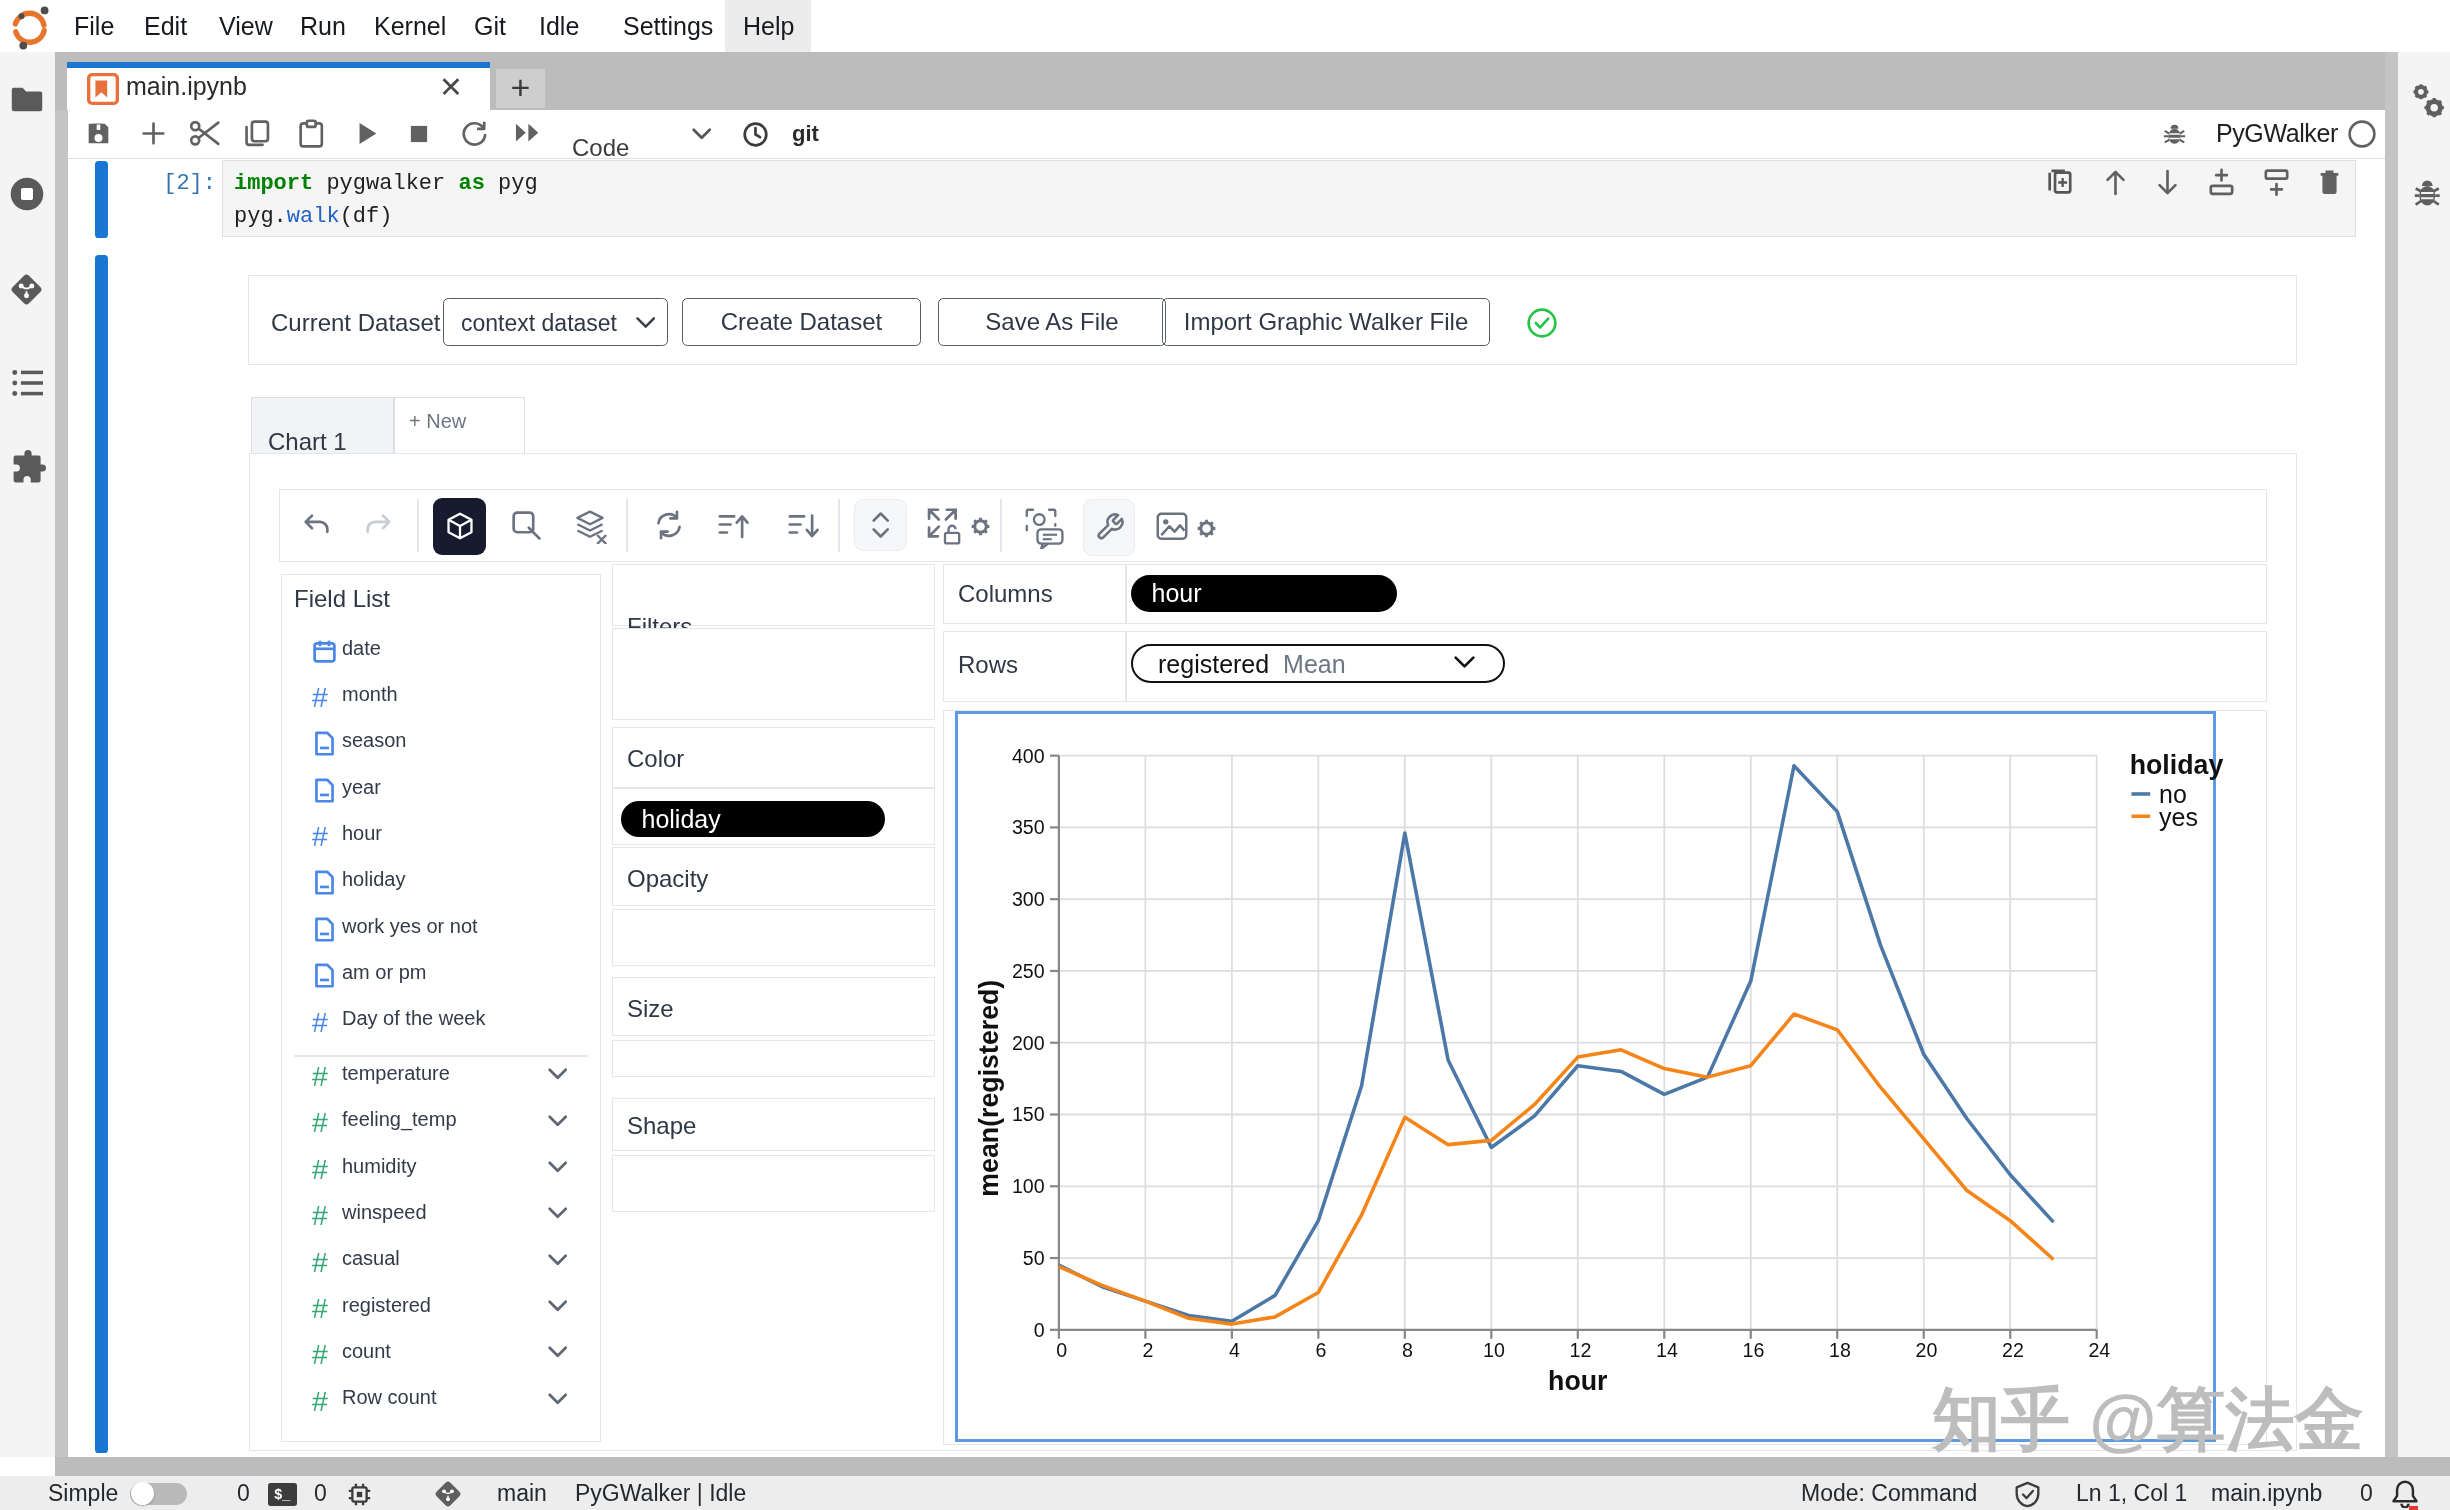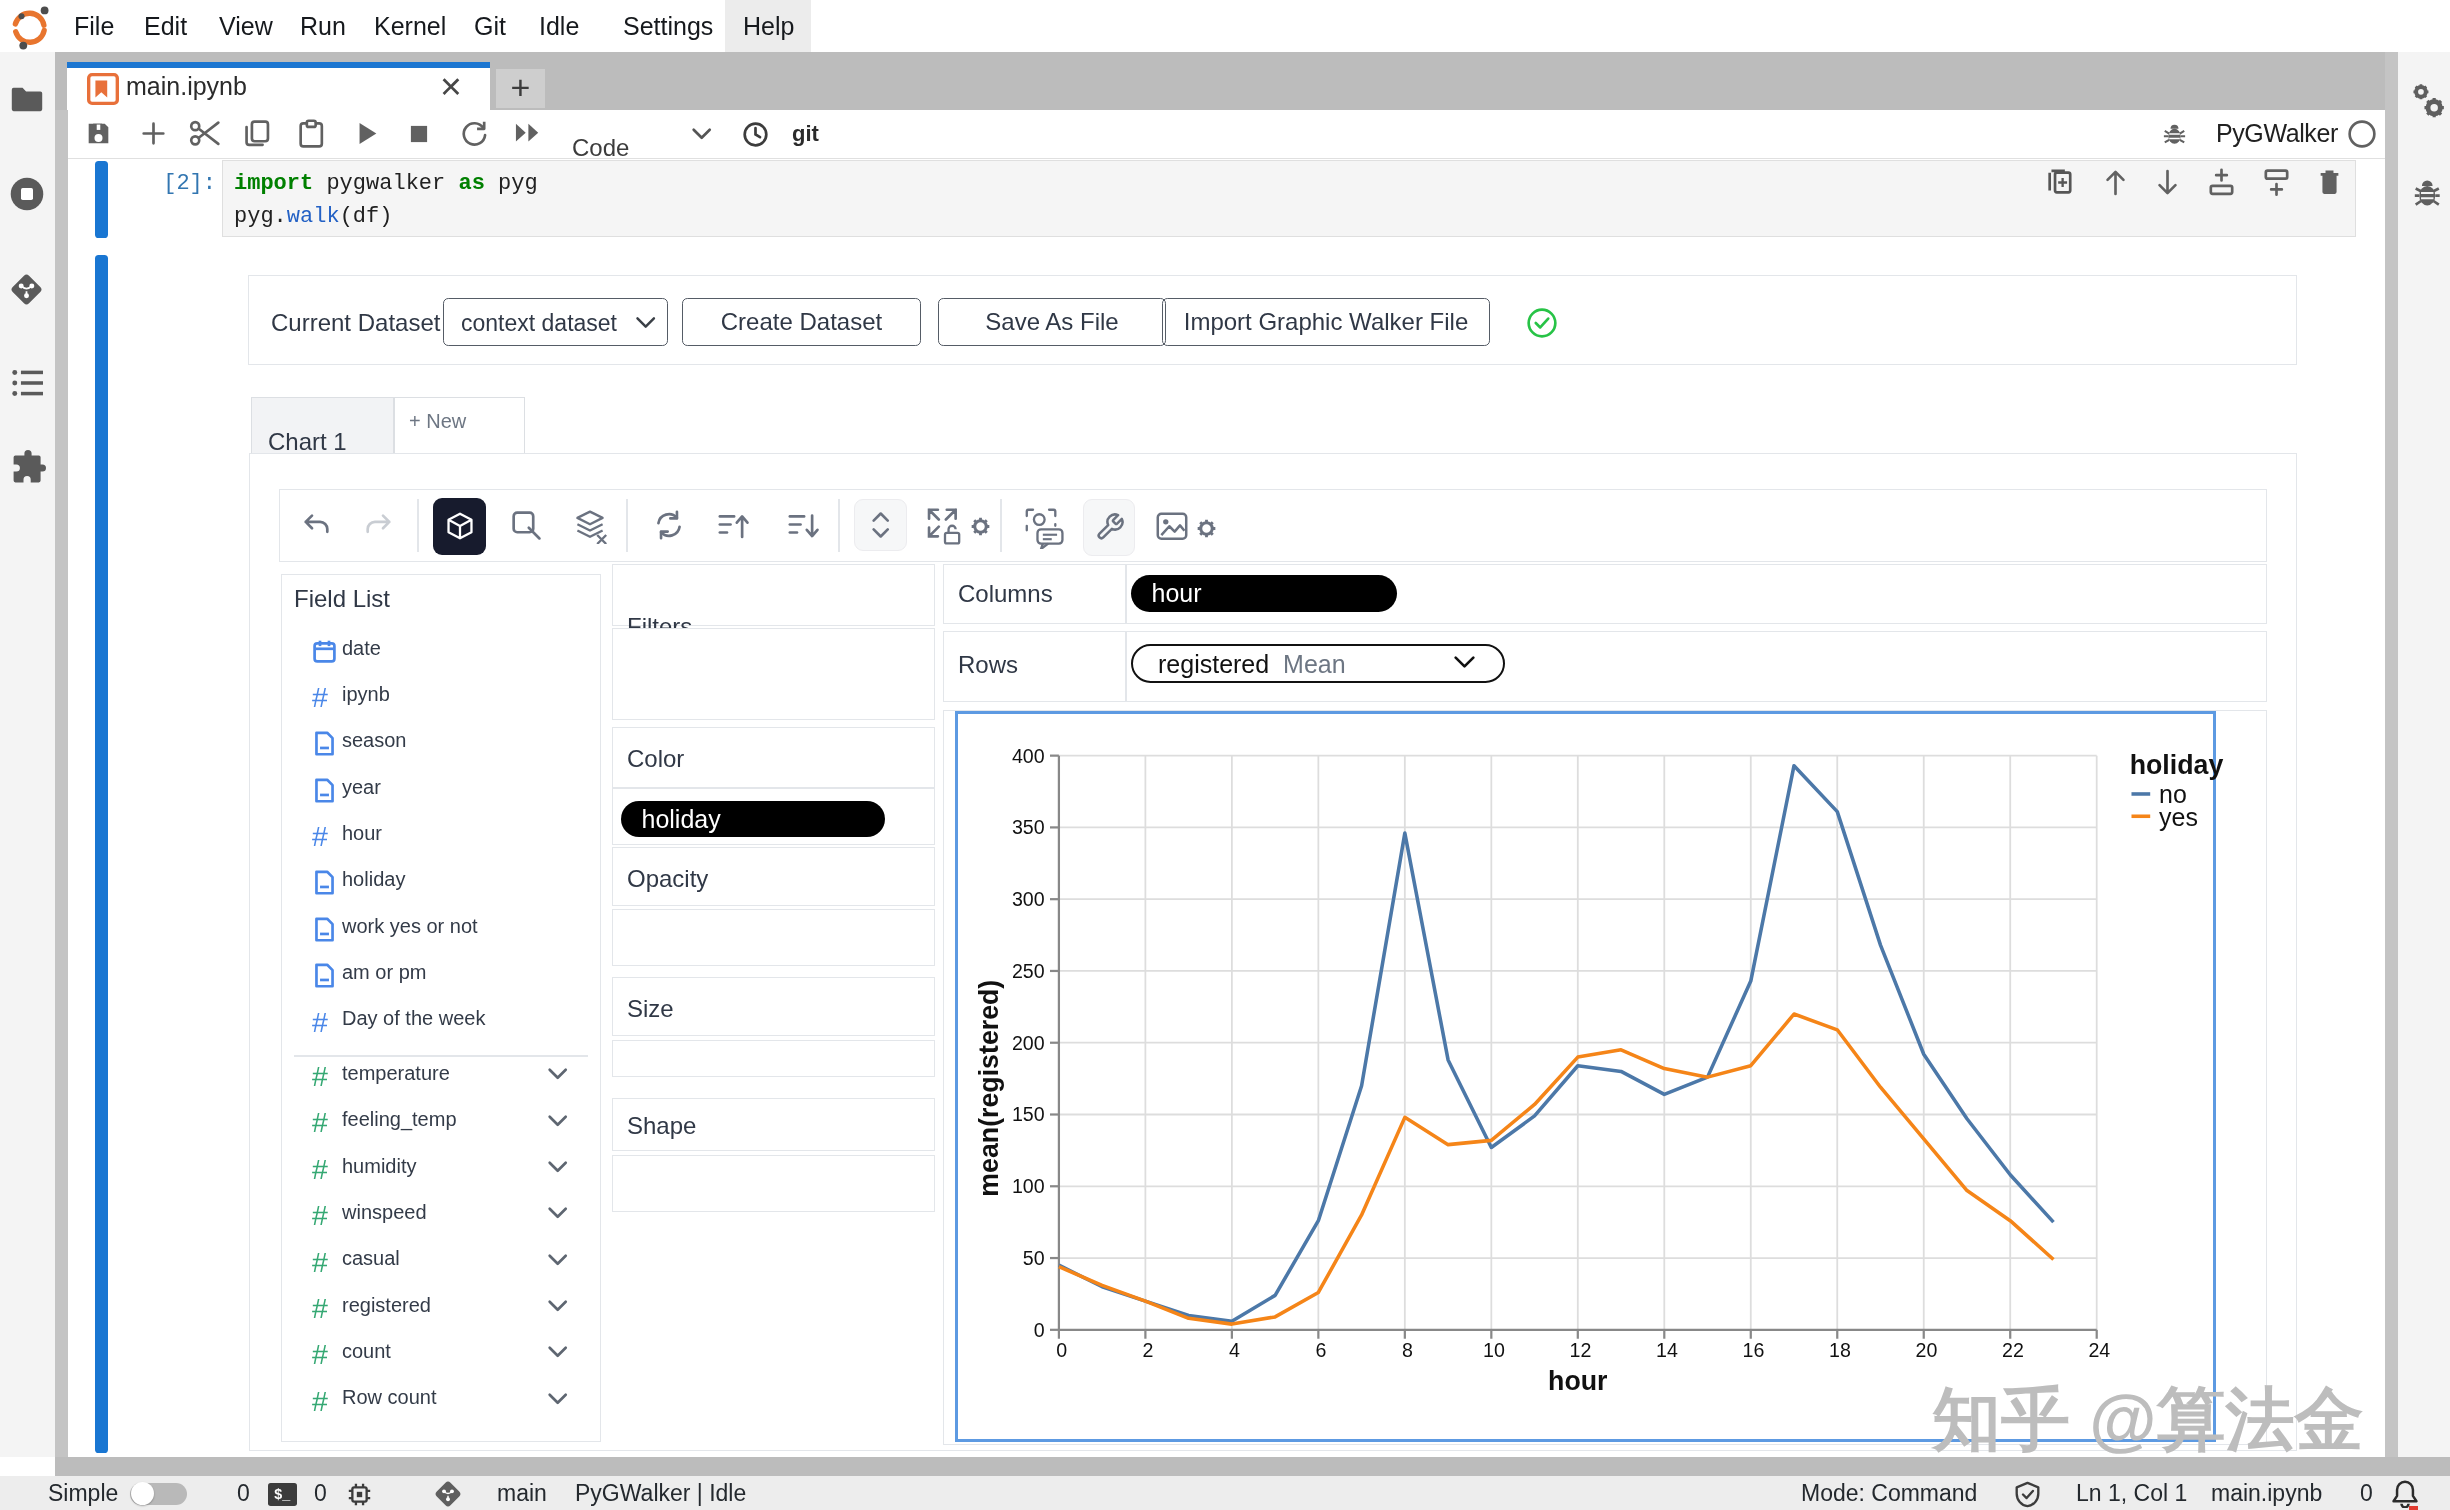--- a/index.html
+++ b/index.html
@@ -391,21 +391,21 @@
 <div class="abs lbl" style="left:294px;top:585px;">Field List</div>
 <div id="fieldrows">
 <svg class="abs" style="left:311px;top:638px" width="27" height="27" viewBox="0 0 30 30">
       <rect x="4" y="6" width="22" height="20" rx="3" fill="none" stroke="#4a87e8" stroke-width="3"></rect>
       <line x1="10" y1="3" x2="10" y2="9" stroke="#4a87e8" stroke-width="3"></line>
       <line x1="20" y1="3" x2="20" y2="9" stroke="#4a87e8" stroke-width="3"></line>
       <line x1="5" y1="12" x2="25" y2="12" stroke="#4a87e8" stroke-width="3"></line>
     </svg>
 <div class="frow" style="top:637px;">date</div>
 <div class="abs" style="left:312px;top:681px;font-size:28.5px;color:#4a87e8;">#</div>
-<div class="frow" style="top:683px;">ipynb</div>
+<div class="frow" style="top:683px;">month</div>
 <svg class="abs" style="left:312px;top:730px" width="25" height="27" viewBox="0 0 28 30">
       <path d="M5 3 h12 l6 6 v18 h-18 z" fill="none" stroke="#4a87e8" stroke-width="3" stroke-linejoin="round"></path>
       <line x1="9" y1="20" x2="19" y2="20" stroke="#4a87e8" stroke-width="3"></line>
     </svg>
 <div class="frow" style="top:729px;">season</div>
 <svg class="abs" style="left:312px;top:777px" width="25" height="27" viewBox="0 0 28 30">
       <path d="M5 3 h12 l6 6 v18 h-18 z" fill="none" stroke="#4a87e8" stroke-width="3" stroke-linejoin="round"></path>
       <line x1="9" y1="20" x2="19" y2="20" stroke="#4a87e8" stroke-width="3"></line>
     </svg>
 <div class="frow" style="top:776px;">year</div>

